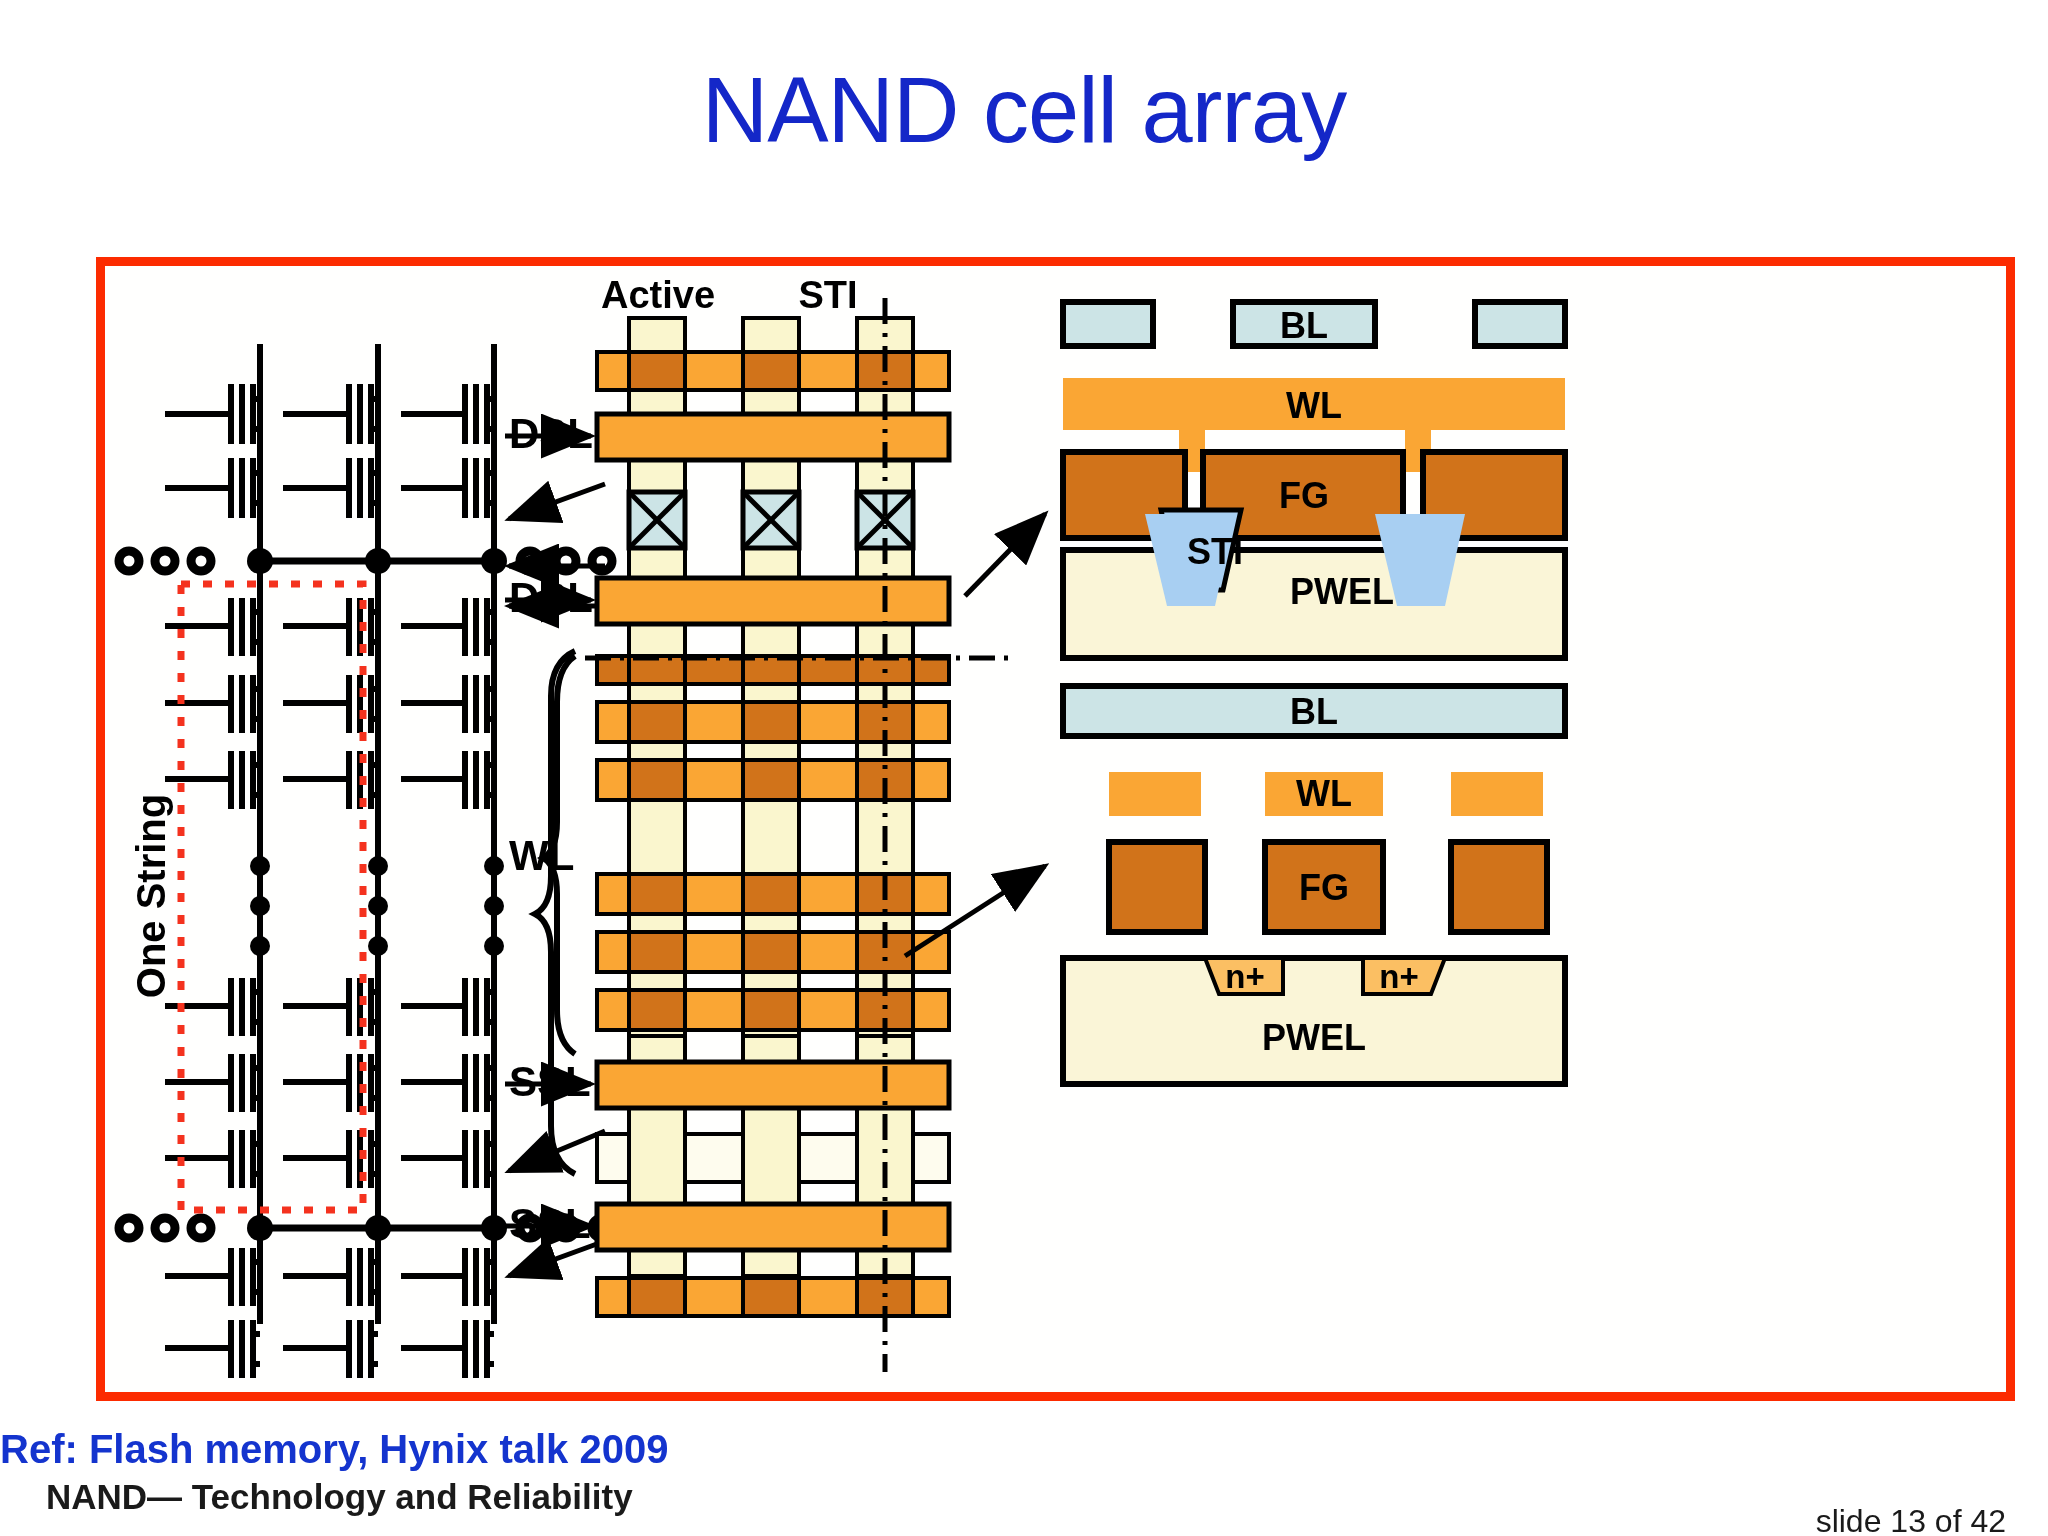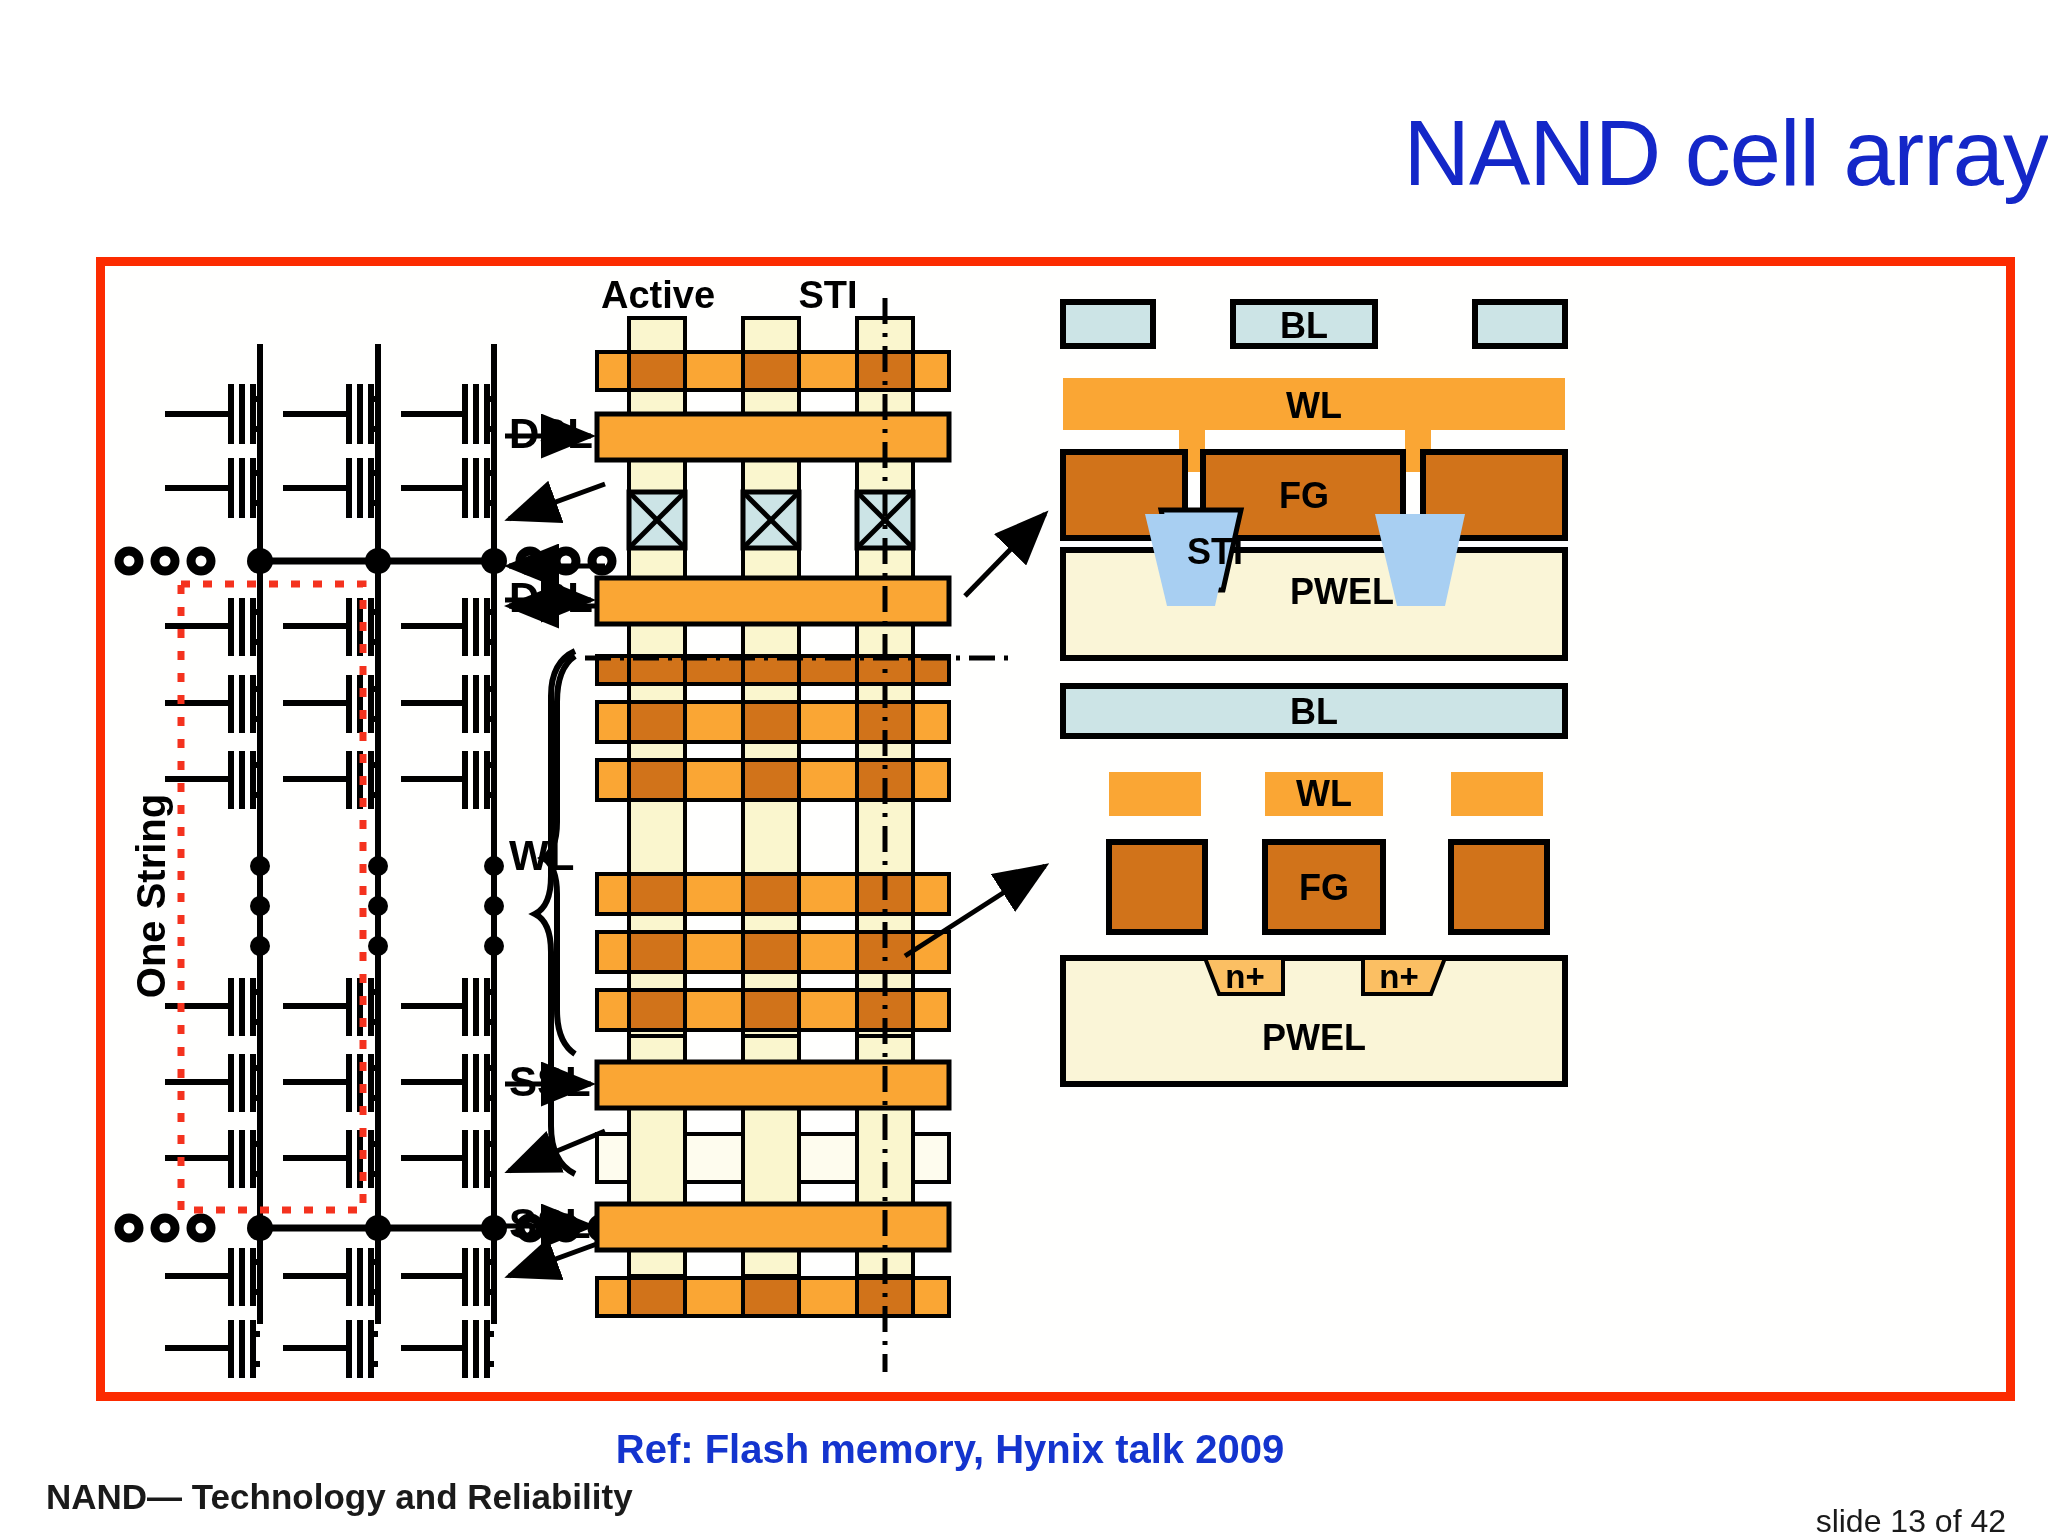--- a/index.html
+++ b/index.html
@@ -6,44 +6,43 @@
   body{
     width:2048px;height:1536px;
     background:#ffffff;
     font-family:"Liberation Sans", sans-serif;
     position:relative;
     overflow:hidden;
   }
 
   .slide-title{
     position:absolute;top:58px;left:0;width:2048px;
-    text-align:right;
+    text-align:center;
     font-size:92px;
     color:#1427C8;
     font-weight:400;
     letter-spacing:-1px;
-    margin-top:43px;
   }
 
   .figure-frame{
     position:absolute;
     left:96px;top:257px;
     width:1919px;height:1144px;
     border:9px solid #FC2B00;
     background:#FFFFFE;
     box-sizing:border-box;
   }
 
   .fig-canvas{position:absolute;inset:0;}
   .fig-canvas svg{display:block;}
 
   .ref-line{
     position:absolute;
     left:0;top:1427px;width:1900px;
-    text-align:center;
+    text-align:left;
     font-size:40px;
     color:#1434CE;
     font-weight:700;
   }
   .footer-left{
     position:absolute;left:46px;top:1477px;
     font-size:35px;color:#1a1a1a;font-weight:bold;
   }
   .footer-right{
     position:absolute;right:42px;top:1483px;

